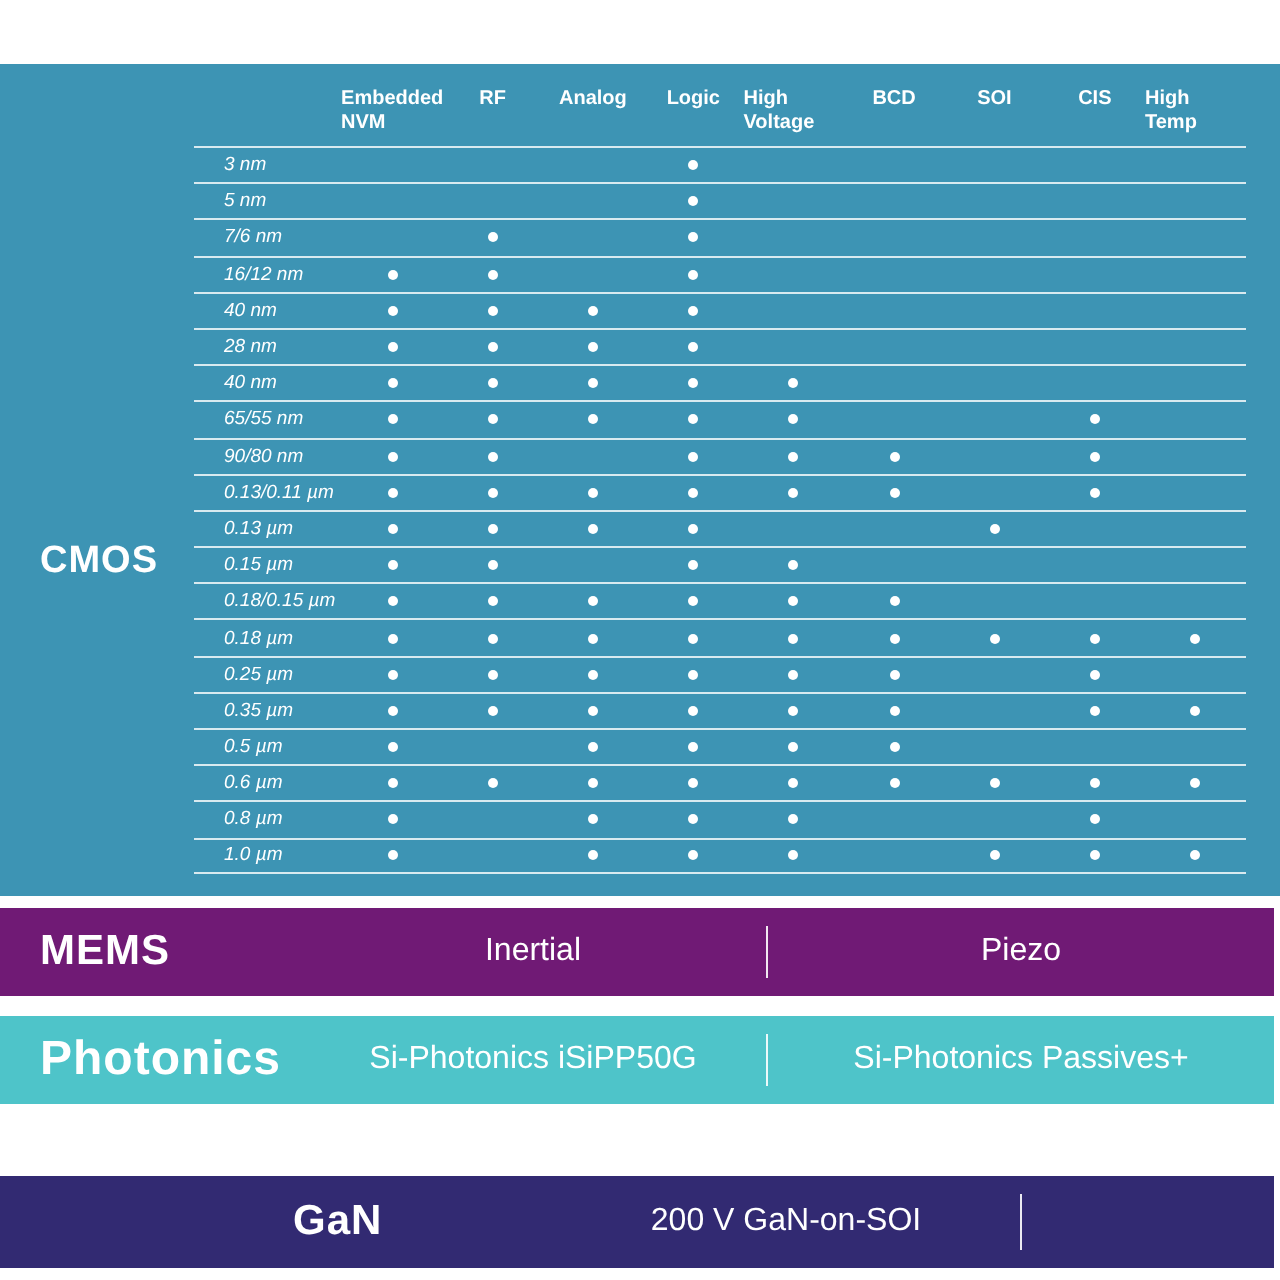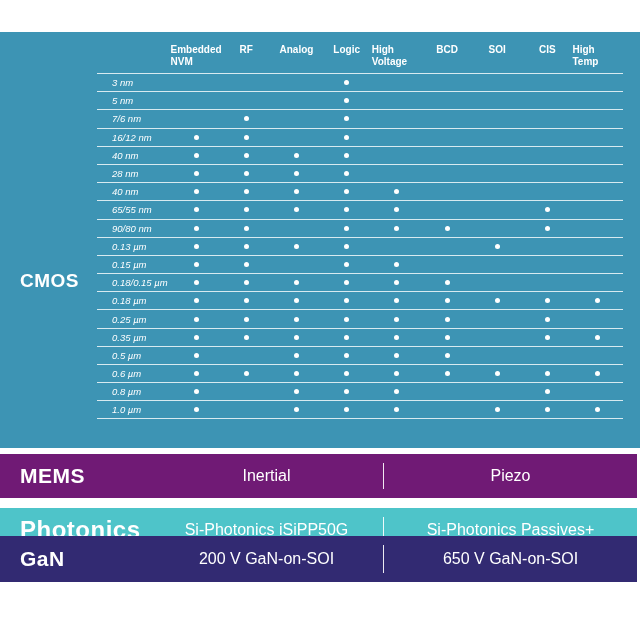--- a/index.html
+++ b/index.html
@@ -19,21 +19,21 @@
        border-top:1px solid rgba(255,255,255,.8);font-style:italic;}
   .rows .row:last-child{border-bottom:1px solid rgba(255,255,255,.8);}
   .rowlabel{width:74px;box-sizing:border-box;padding-left:15px;color:#fff;font-size:9.5px;white-space:nowrap;}
   .cell{width:50.2px;display:flex;align-items:center;justify-content:center;}
   .dot{width:5px;height:5px;border-radius:50%;background:#fff;}
 
   
   .band{position:absolute;left:0;width:637px;display:flex;align-items:center;color:#fff;}
   .band-mems{top:454px;height:44px;}
   .band-photonics{top:508px;height:44px;}
-  .band-gan{top:536px;height:46px;justify-content:center;}
+  .band-gan{top:588px;height:46px;justify-content:center;}
   .band-label{width:150px;box-sizing:border-box;padding-left:20px;font-weight:bold;letter-spacing:.5px;}
   .lbl-mems{font-size:21px;}
   .lbl-photonics{font-size:24px;}
   .lbl-gan{font-size:21px;}
   .band-cell{display:flex;align-items:center;justify-content:center;font-size:16px;}
   .band-cell.left{width:233px;}
   .band-cell.right{flex:1;}
   .band-divider{width:1px;height:60%;background:rgba(255,255,255,.9);}
 </style>
 </head>
@@ -223,20 +223,46 @@
             <div class="cell">
               <span class="dot"></span>
             </div>
             <div class="cell"></div>
             <div class="cell">
               <span class="dot"></span>
             </div>
             <div class="cell"></div>
           </div>
           <div class="row">
+            <div class="rowlabel">0.13/0.11 µm</div>
+            <div class="cell">
+              <span class="dot"></span>
+            </div>
+            <div class="cell">
+              <span class="dot"></span>
+            </div>
+            <div class="cell">
+              <span class="dot"></span>
+            </div>
+            <div class="cell">
+              <span class="dot"></span>
+            </div>
+            <div class="cell">
+              <span class="dot"></span>
+            </div>
+            <div class="cell">
+              <span class="dot"></span>
+            </div>
+            <div class="cell"></div>
+            <div class="cell">
+              <span class="dot"></span>
+            </div>
+            <div class="cell"></div>
+          </div>
+          <div class="row">
             <div class="rowlabel">0.13 µm</div>
             <div class="cell">
               <span class="dot"></span>
             </div>
             <div class="cell">
               <span class="dot"></span>
             </div>
             <div class="cell">
               <span class="dot"></span>
             </div>
@@ -494,16 +520,15 @@
     <div class="band-label lbl-photonics">Photonics</div>
     <div class="band-cell left">Si-Photonics iSiPP50G</div>
     <div class="band-divider"></div>
     <div class="band-cell right">Si-Photonics Passives+</div>
   </section>
 
   <section class="band band-gan" style="background: rgb(50, 42, 114);">
     <div class="band-label lbl-gan">GaN</div>
     <div class="band-cell left">200 V GaN-on-SOI</div>
     <div class="band-divider"></div>
-    <div class="band-cell right">650 V GaN-on-SOI</div>
   </section>
 
 </div>
 
 </body></html>

